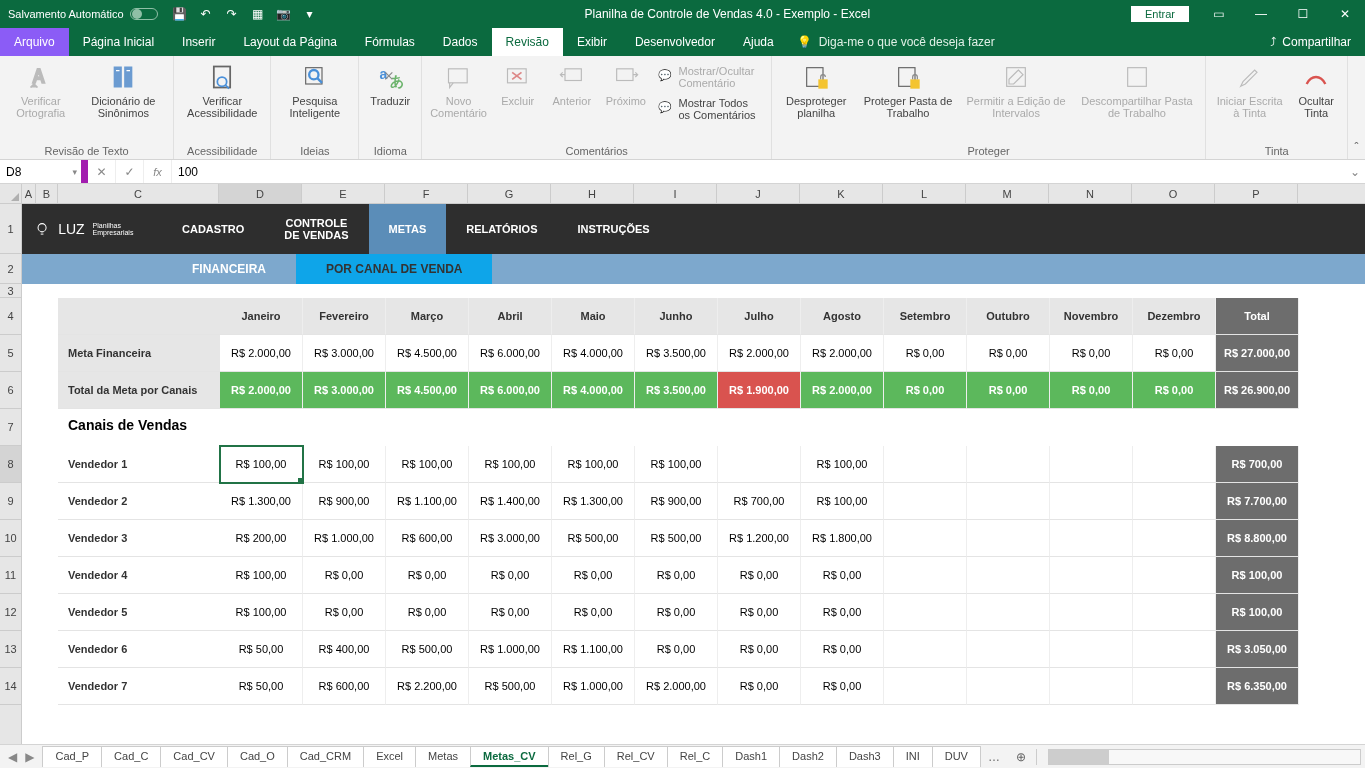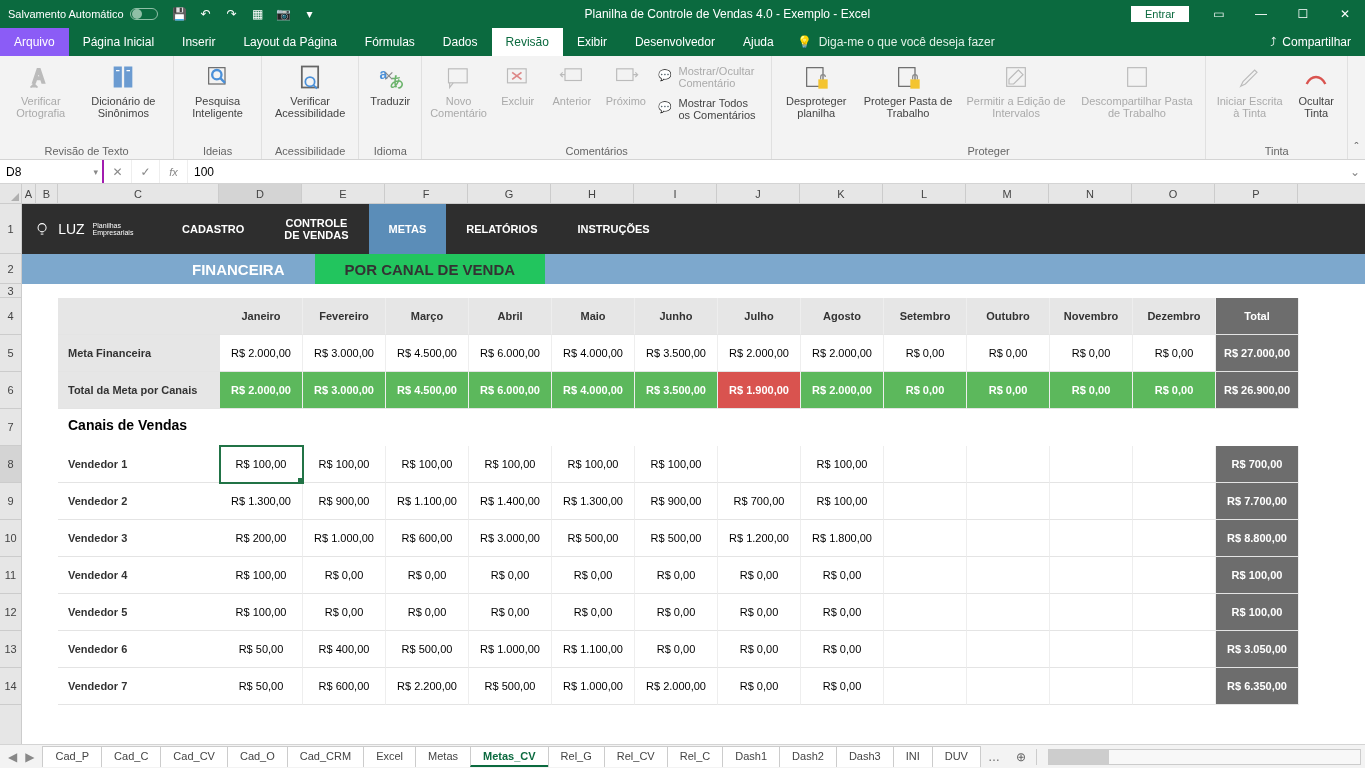--- a/index.html
+++ b/index.html
@@ -34,21 +34,21 @@
 .rbtn { display: flex; flex-direction: column; align-items: center; justify-content: flex-start; padding: 2px 4px; text-align: center; font-size: 11px; color: #444; min-width: 50px; }
 .rbtn.disabled { color: #aaa; }
 .rbtn .ricon { width: 32px; height: 32px; margin-bottom: 2px; display: flex; align-items: center; justify-content: center; }
 .rbtn-sm { display: flex; align-items: center; gap: 6px; padding: 2px 4px; font-size: 11px; color: #444; }
 .rbtn-sm.disabled { color: #aaa; }
 .rbtn-sm .ricon-sm { width: 16px; height: 16px; }
 .ribbon-collapse { width: 24px; display: flex; align-items: flex-end; justify-content: center; padding-bottom: 4px; color: #666; }
 
 
 .formula-bar { height: 24px; border-bottom: 1px solid #d4d4d4; display: flex; align-items: stretch; background: #fff; }
-.name-box { width: 104px; border-right: 2px solid #a21caf; display: flex; align-items: center; padding: 0 6px; position: relative; }
+.name-box { width: 88px; border-right: 7px solid #a21caf; display: flex; align-items: center; padding: 0 6px; position: relative; }
 .name-box::after { content: "▾"; position: absolute; right: 4px; color: #888; font-size: 9px; }
 .fb-btn { width: 28px; display: flex; align-items: center; justify-content: center; border-right: 1px solid #eee; color: #888; }
 .fx { font-style: italic; font-size: 11px; }
 .formula-input { flex: 1; padding: 0 6px; display: flex; align-items: center; }
 .fb-expand { width: 20px; display: flex; align-items: center; justify-content: center; color: #888; }
 
 
 .grid-area { position: relative; height: 560px; overflow: hidden; display: flex; }
 .row-headers { background: #e6e6e6; width: 22px; border-right: 1px solid #ccc; }
 .corner { height: 20px; background: #e6e6e6; border-bottom: 1px solid #ccc; position: relative; }
@@ -62,22 +62,22 @@
 
 
 .sheet { position: relative; }
 .nav-row { height: 50px; background: #2e2e2e; display: flex; align-items: center; }
 .logo { display: flex; align-items: center; gap: 8px; color: #fff; padding: 0 12px; width: 140px; }
 .logo-text { font-size: 14px; font-weight: 300; }
 .logo-sub { font-size: 7px; line-height: 1; }
 .nav-item { color: #fff; font-size: 11px; font-weight: bold; padding: 0 20px; height: 100%; display: flex; align-items: center; justify-content: center; text-align: center; }
 .nav-item.active { background: #5b8db8; }
 .nav-row2 { height: 30px; background: #7da8cd; display: flex; }
-.tab2 { padding: 0 30px; display: flex; align-items: center; font-size: 15px; font-weight: bold; color: #fff; }
-.tab2.active { background: #22c55e; color: #333; }
+.tab2 { padding: 0 30px; display: flex; align-items: center; font-size: 12px; font-weight: bold; color: #fff; }
+.tab2.active { background: #0ea5e9; color: #333; }
 .tab2-pad { width: 140px; }
 .empty-row3 { height: 14px; background: #fff; }
 
 .data-area { padding-left: 36px; }
 .trow { display: flex; height: 37px; }
 .th-label { width: 162px; display: flex; align-items: center; padding: 0 10px; font-size: 11px; font-weight: bold; color: #333; border-bottom: 1px solid #e4e4e4; }
 .th-label.hdr { background: #e6e6e6; }
 .tcell { width: 83px; display: flex; align-items: center; justify-content: center; font-size: 11px; border-bottom: 1px solid #e4e4e4; border-right: 1px solid #eee; }
 .tcell.hdr { background: #e6e6e6; font-weight: bold; color: #333; }
 .tcell.total-hdr { background: #6d6d6d; color: #fff; font-weight: bold; }
@@ -169,44 +169,44 @@
           <span>Dicionário de Sinônimos</span>
         </div>
     </div>
     <div class="ribbon-group-label">Revisão de Texto</div>
   </div>
   <div class="ribbon-group">
     <div class="ribbon-group-items">
       <div class="rbtn">
           <div class="ricon">
             <svg width="28" height="28" viewBox="0 0 24 24">
+              <rect x="5" y="3" width="14" height="18" fill="none" stroke="#666" stroke-width="1.5"></rect>
+              <circle cx="12" cy="16" r="4" fill="none" stroke="#4a90d9" stroke-width="1.5"></circle>
+              <path d="M15 19l3 3" stroke="#4a90d9" stroke-width="1.5"></path>
+            </svg>
+          </div>
+          <span>Verificar Acessibilidade</span>
+        </div>
+    </div>
+    <div class="ribbon-group-label">Acessibilidade</div>
+  </div>
+  <div class="ribbon-group">
+    <div class="ribbon-group-items">
+      <div class="rbtn">
+          <div class="ricon">
+            <svg width="28" height="28" viewBox="0 0 24 24">
               <rect x="4" y="4" width="14" height="14" fill="none" stroke="#666"></rect>
               <circle cx="11" cy="10" r="4" fill="none" stroke="#4a90d9" stroke-width="2"></circle>
               <path d="M14 13l4 4" stroke="#4a90d9" stroke-width="2"></path>
             </svg>
           </div>
           <span>Pesquisa Inteligente</span>
         </div>
     </div>
     <div class="ribbon-group-label">Ideias</div>
-  </div>
-  <div class="ribbon-group">
-    <div class="ribbon-group-items">
-      <div class="rbtn">
-          <div class="ricon">
-            <svg width="28" height="28" viewBox="0 0 24 24">
-              <rect x="5" y="3" width="14" height="18" fill="none" stroke="#666" stroke-width="1.5"></rect>
-              <circle cx="12" cy="16" r="4" fill="none" stroke="#4a90d9" stroke-width="1.5"></circle>
-              <path d="M15 19l3 3" stroke="#4a90d9" stroke-width="1.5"></path>
-            </svg>
-          </div>
-          <span>Verificar Acessibilidade</span>
-        </div>
-    </div>
-    <div class="ribbon-group-label">Acessibilidade</div>
   </div>
   <div class="ribbon-group">
     <div class="ribbon-group-items">
       <div class="rbtn">
           <div class="ricon">
             <svg width="28" height="28" viewBox="0 0 24 24">
               <text x="3" y="14" font-size="12" fill="#4a90d9" font-weight="bold">a</text>
               <text x="12" y="20" font-size="12" fill="#6bb36b" font-weight="bold">あ</text>
               <path d="M8 8l6 6M14 8l-6 6" stroke="#888" stroke-width="1"></path>
             </svg>

